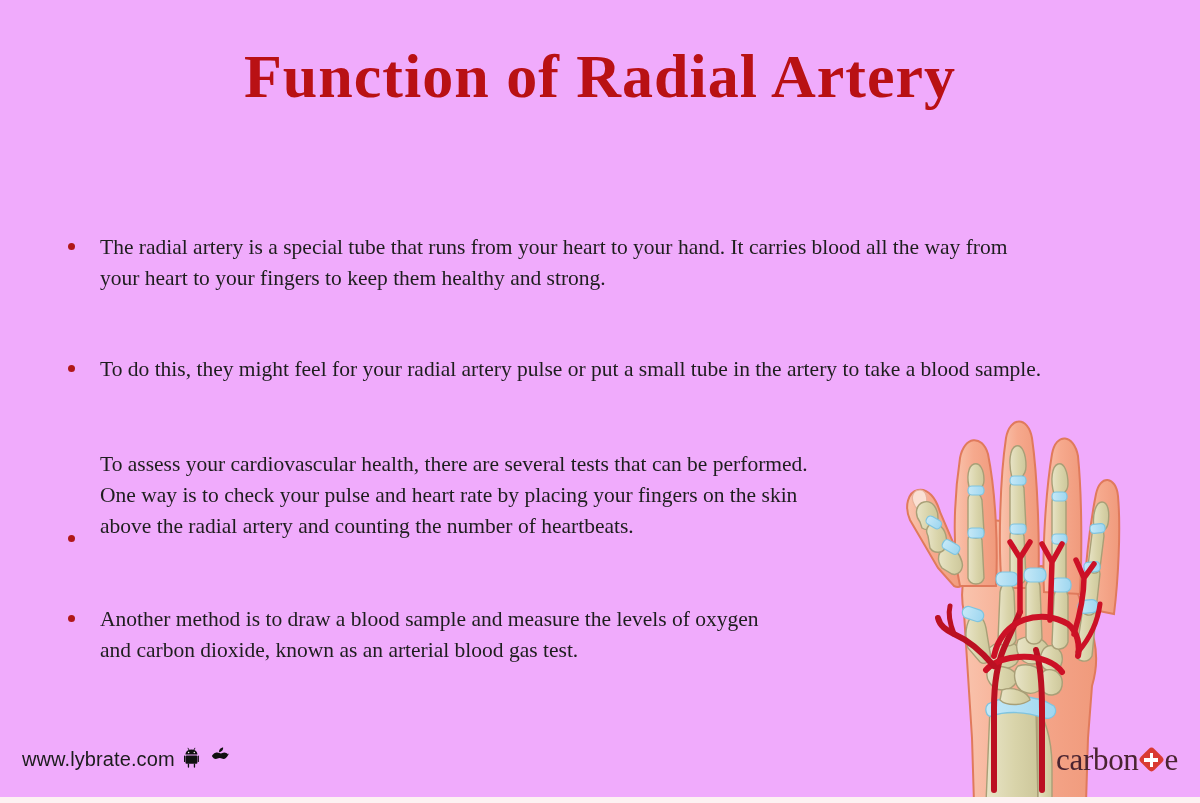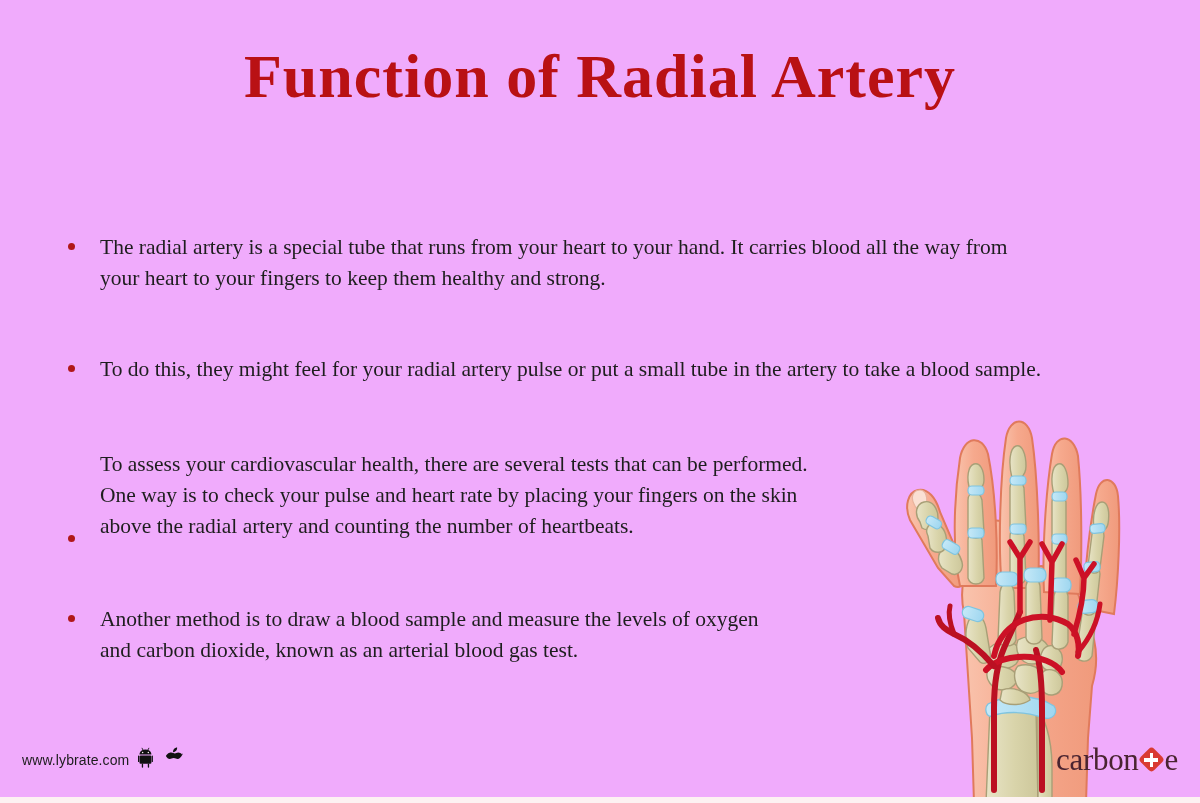--- a/index.html
+++ b/index.html
@@ -86,21 +86,21 @@
   #footer-left {
     position: absolute;
     left: 22px;
     bottom: 25px;
     display: flex;
     align-items: center;
     gap: 9px;
   }
   #footer-url {
     font-family: "Liberation Sans", "DejaVu Sans", sans-serif;
-    font-size: 14px;
+    font-size: 20px;
     color: #1c1c1c;
     letter-spacing: 0.1px;
   }
   .store-icon { display: block; }
 
   
   #logo {
     position: absolute;
     right: 22px;
     bottom: 22px;

